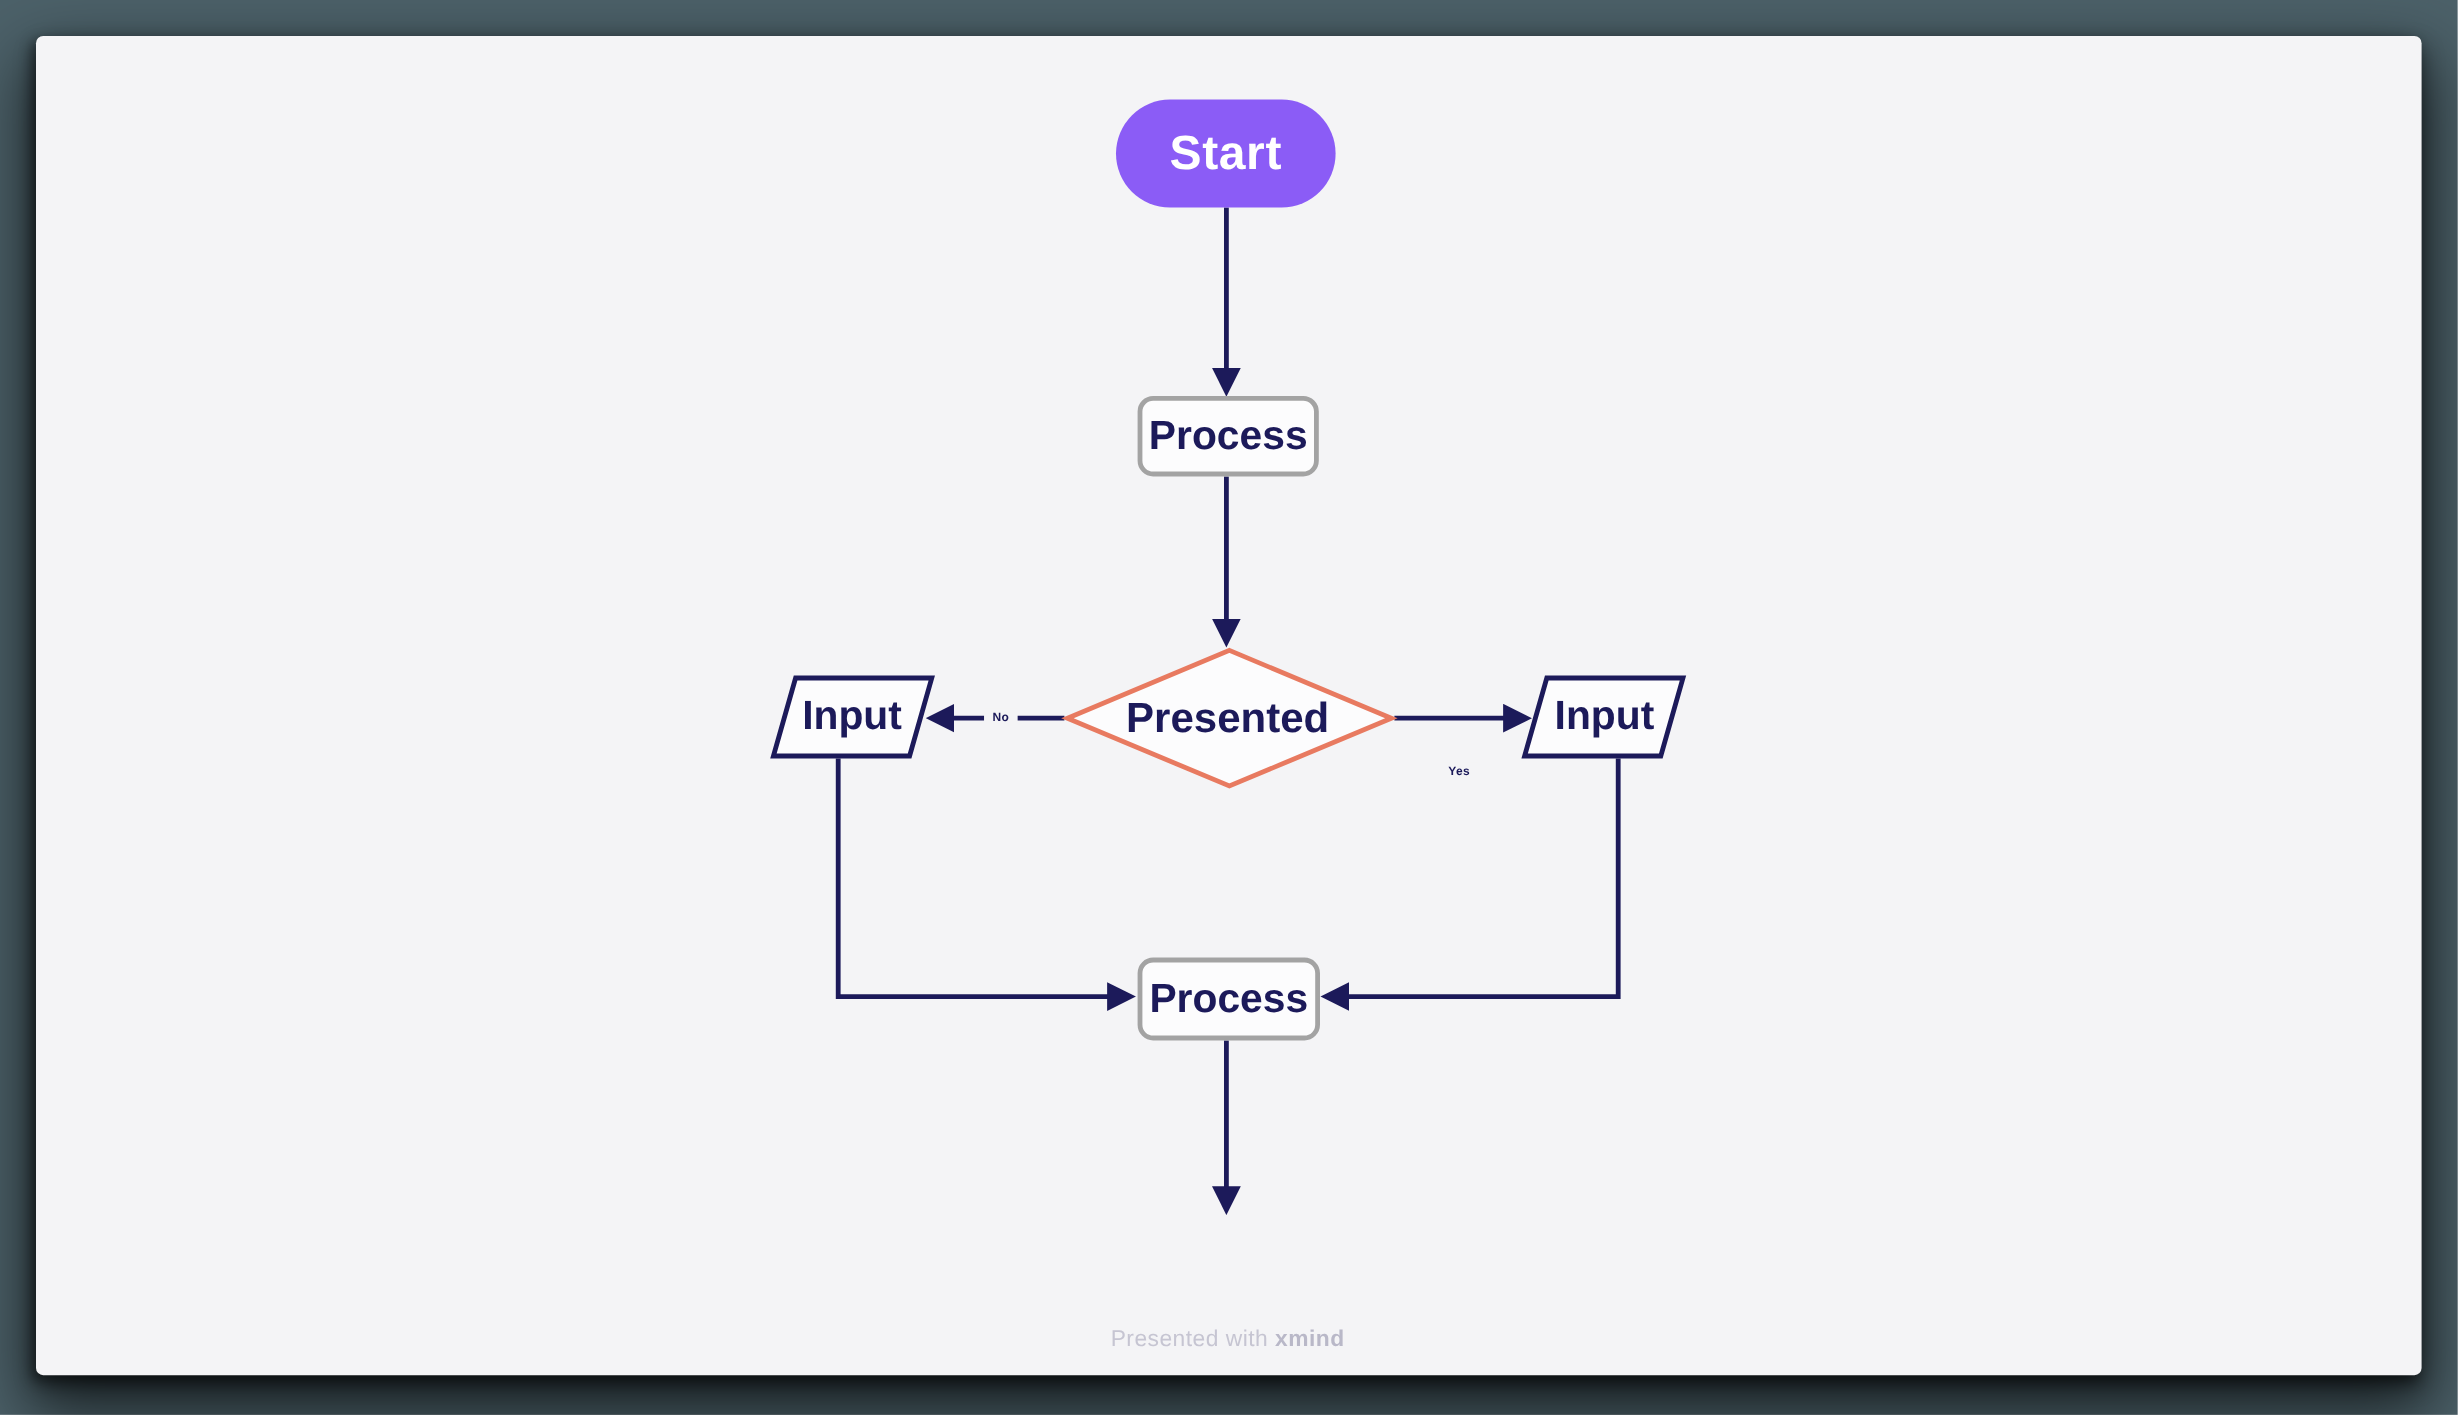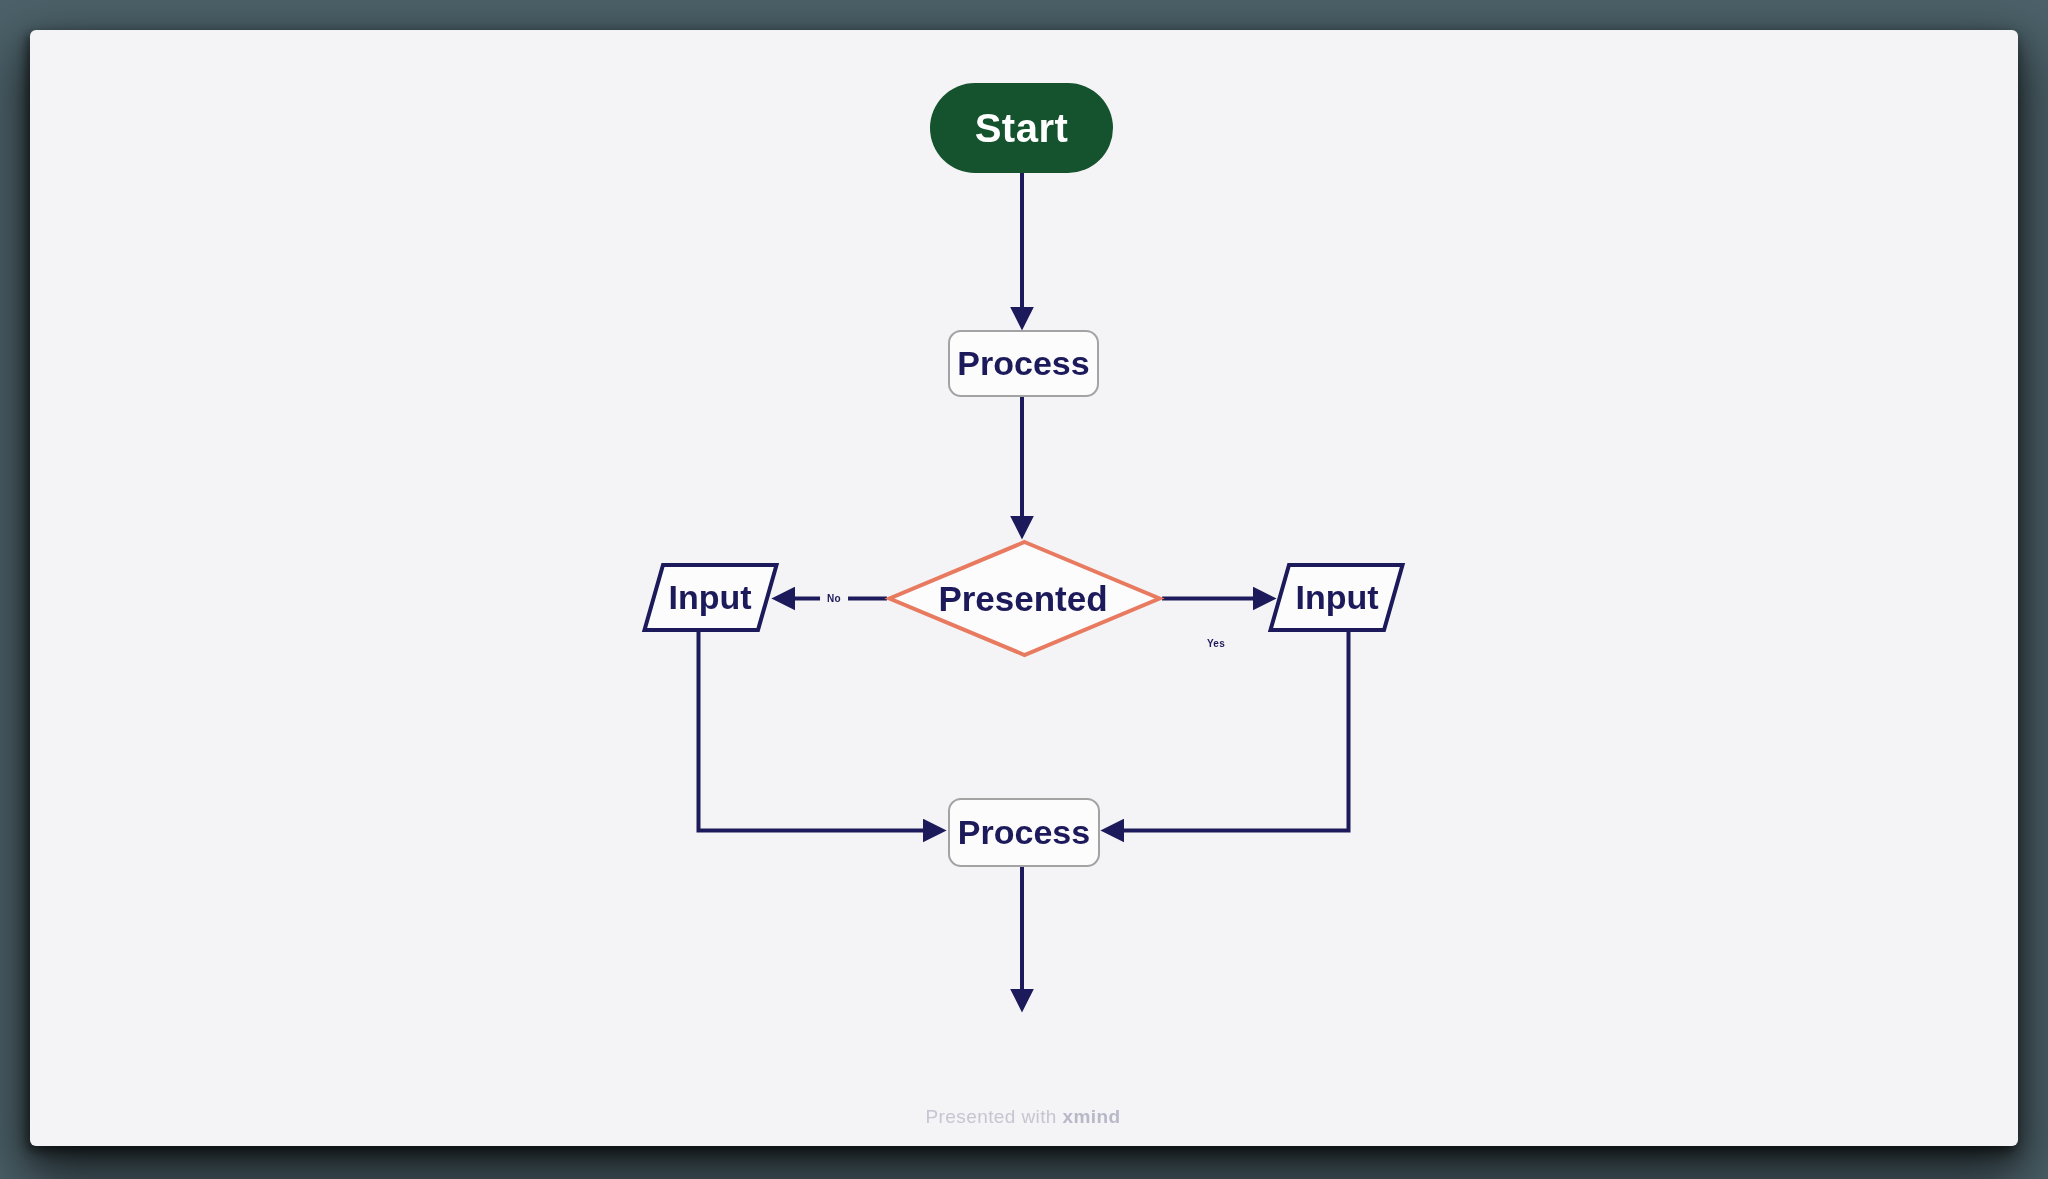--- a/index.html
+++ b/index.html
@@ -12,25 +12,25 @@
     position:absolute;left:30px;top:30px;width:1988px;height:1116px;
     background:#f4f4f6;border-radius:6px;
     box-shadow:0 26px 55px 8px rgba(0,0,0,0.62), 0 8px 18px rgba(0,0,0,0.45), -4px 4px 10px rgba(0,0,0,0.35);
   }
   .diagram{position:absolute;left:0;top:0;width:2048px;height:1179px;}
   svg.wires{position:absolute;left:0;top:0;}
 
   
   .node{position:absolute;display:flex;align-items:center;justify-content:center;box-sizing:border-box;}
   .terminator{
-    background:#14532d;color:#ffffff;border-radius:46px;
+    background:#8b5cf6;color:#ffffff;border-radius:46px;
     font-weight:bold;font-size:40px;letter-spacing:0.5px;
   }
   .process{
-    background:#fcfcfd;border:2px solid #a3a3a3;border-radius:13px;
+    background:#fcfcfd;border:4px solid #a3a3a3;border-radius:13px;
     color:#1c1a5a;font-weight:600;font-size:34px;
   }
   #node-start{left:930px;top:83px;width:183px;height:90px;}
   #node-end{left:933px;top:1013px;width:180px;height:80px;font-size:39px;}
   #node-process-top{left:948px;top:330px;width:151px;height:67px;}
   #node-process-bottom{left:948px;top:798px;width:152px;height:69px;}
 
   
   .shape-label{
     position:absolute;transform:translate(-50%,-50%);

